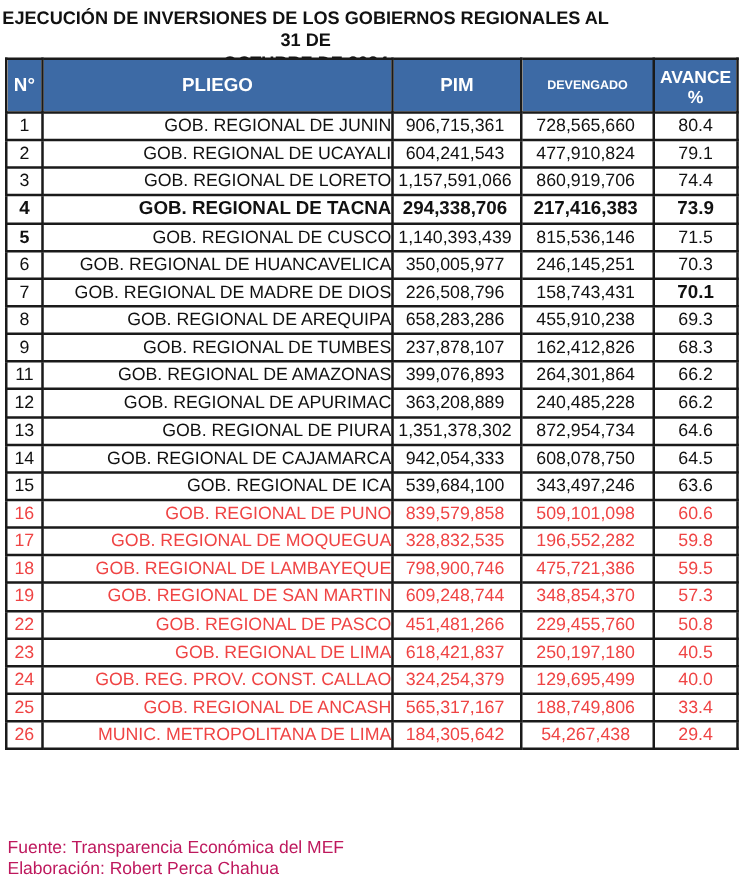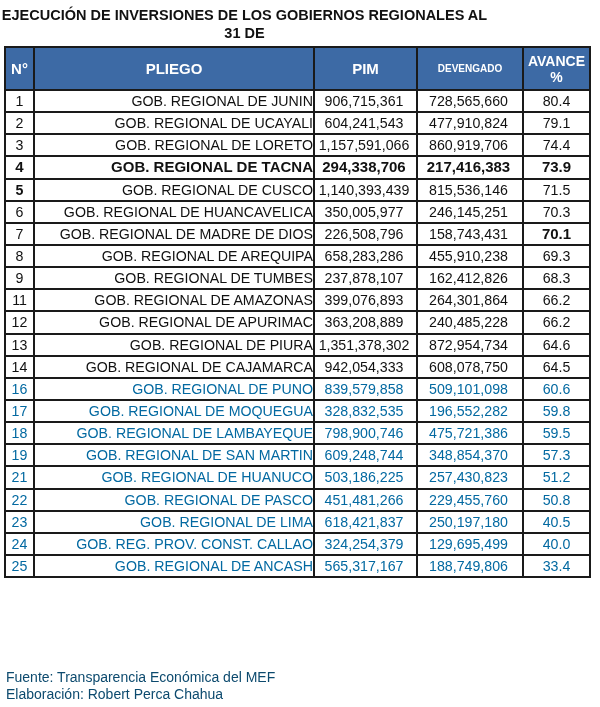--- a/index.html
+++ b/index.html
@@ -7,24 +7,24 @@
   .title { position: absolute; left: 0; top: 6px; width: 489px; text-align: center; font-weight: bold; font-size: 14.5px; line-height: 18px; color: #111; }
   table { position: absolute; left: 4px; top: 46px; border-collapse: collapse; width: 585px; table-layout: fixed; }
   th, td { border: 2px solid #1a1a1a; padding: 0; white-space: nowrap; overflow: hidden; }
   th { background: #3d6aa5; color: #ffffff; font-weight: bold; height: 41px; font-size: 15px; text-align: center; line-height: 16px; }
   th.av { font-size: 14px; }
   td { height: 20.15px; font-size: 14.2px; line-height: 20px; }
   td.n { text-align: center; }
   td.p { text-align: right; padding-left: 5px; }
   td.num { text-align: center; padding-right: 3px; }
   td.pct { text-align: center; }
-  tr.red td { color: #0369a1; }
+  tr.red td { color: #ef4444; }
   tr.bold td { font-weight: bold; font-size: 15px; }
   td.b { font-weight: bold; }
-  .footer { position: absolute; left: 6px; top: 669px; font-size: 14px; line-height: 17px; color: #0c4a6e; }
+  .footer { position: absolute; left: 6px; top: 669px; font-size: 14px; line-height: 17px; color: #be185d; }
 </style>
 </head>
 <body>
 
 <div class="title">
   <div>EJECUCIÓN DE INVERSIONES DE LOS GOBIERNOS REGIONALES AL 31 DE</div>
   <div>OCTUBRE DE 2024</div>
 </div>
 
 <table>
@@ -132,20 +132,27 @@
         <td class="num">872,954,734</td>
         <td class="pct">64.6</td>
       </tr>
       <tr>
         <td class="n">14</td>
         <td class="p">GOB. REGIONAL DE CAJAMARCA</td>
         <td class="num">942,054,333</td>
         <td class="num">608,078,750</td>
         <td class="pct">64.5</td>
       </tr>
+      <tr>
+        <td class="n">15</td>
+        <td class="p">GOB. REGIONAL DE ICA</td>
+        <td class="num">539,684,100</td>
+        <td class="num">343,497,246</td>
+        <td class="pct">63.6</td>
+      </tr>
       <tr class="red">
         <td class="n">16</td>
         <td class="p">GOB. REGIONAL DE PUNO</td>
         <td class="num">839,579,858</td>
         <td class="num">509,101,098</td>
         <td class="pct">60.6</td>
       </tr>
       <tr class="red">
         <td class="n">17</td>
         <td class="p">GOB. REGIONAL DE MOQUEGUA</td>
@@ -161,27 +168,20 @@
         <td class="pct">59.5</td>
       </tr>
       <tr class="red">
         <td class="n">19</td>
         <td class="p">GOB. REGIONAL DE SAN MARTIN</td>
         <td class="num">609,248,744</td>
         <td class="num">348,854,370</td>
         <td class="pct">57.3</td>
       </tr>
       <tr class="red">
-        <td class="n">21</td>
-        <td class="p">GOB. REGIONAL DE HUANUCO</td>
-        <td class="num">503,186,225</td>
-        <td class="num">257,430,823</td>
-        <td class="pct">51.2</td>
-      </tr>
-      <tr class="red">
         <td class="n">22</td>
         <td class="p">GOB. REGIONAL DE PASCO</td>
         <td class="num">451,481,266</td>
         <td class="num">229,455,760</td>
         <td class="pct">50.8</td>
       </tr>
       <tr class="red">
         <td class="n">23</td>
         <td class="p">GOB. REGIONAL DE LIMA</td>
         <td class="num">618,421,837</td>
@@ -195,19 +195,26 @@
         <td class="num">129,695,499</td>
         <td class="pct">40.0</td>
       </tr>
       <tr class="red">
         <td class="n">25</td>
         <td class="p">GOB. REGIONAL DE ANCASH</td>
         <td class="num">565,317,167</td>
         <td class="num">188,749,806</td>
         <td class="pct">33.4</td>
       </tr>
+      <tr class="red">
+        <td class="n">26</td>
+        <td class="p">MUNIC. METROPOLITANA DE LIMA</td>
+        <td class="num">184,305,642</td>
+        <td class="num">54,267,438</td>
+        <td class="pct">29.4</td>
+      </tr>
     </tbody>
 </table>
 
 <div class="footer">
   <div>Fuente: Transparencia Económica del MEF</div>
   <div>Elaboración: Robert Perca Chahua</div>
 </div>
 
 </body></html>

